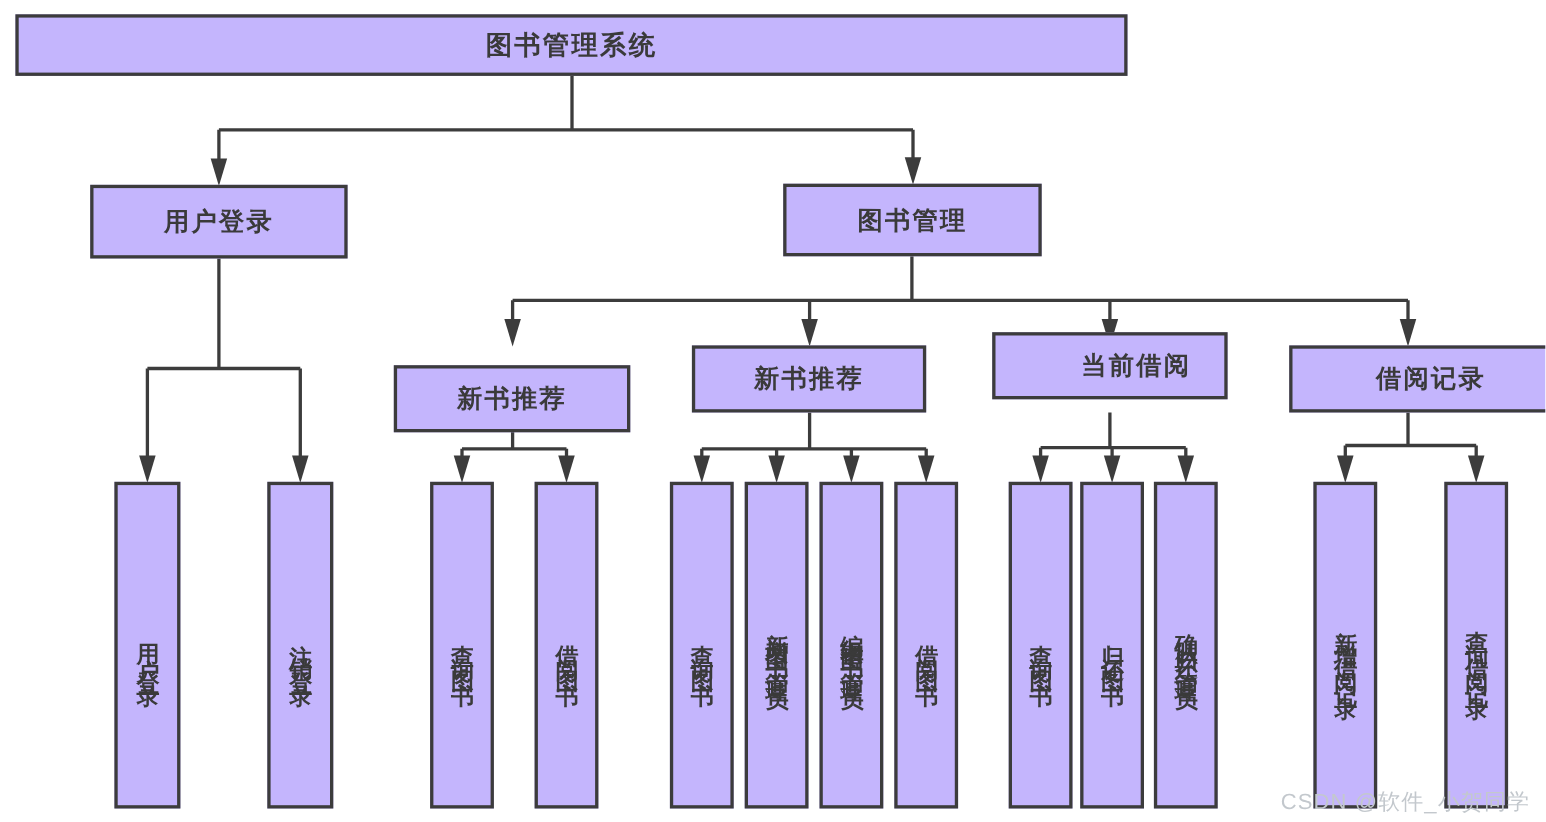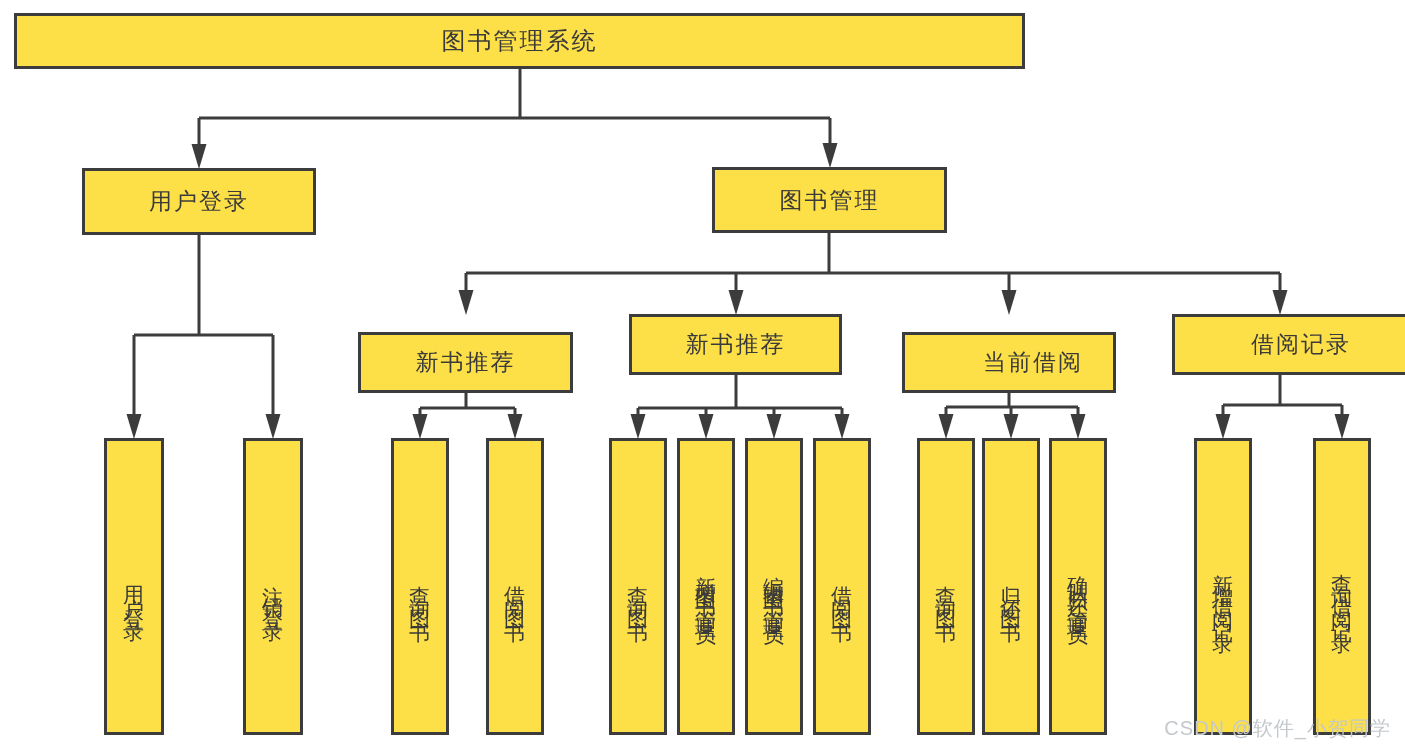--- a/index.html
+++ b/index.html
@@ -13,25 +13,26 @@
   }
   svg.connectors {
     position: absolute;
     left: 0; top: 0;
     width: 1405px; height: 747px;
   }
   .node {
     position: absolute;
     box-sizing: border-box;
     border: 3px solid #3c3c3c;
-    background: #fde047;
+    background: #c4b5fd;
     color: #3a3a3a;
     display: flex;
     align-items: center;
     justify-content: center;
+    font-weight: bold;
   }
   .h-node { font-size: 23px; letter-spacing: 2px; white-space: nowrap; }
   .root-node { font-size: 24px; }
   .leaf { font-size: 21px; }
   .leaf .vtext {
     writing-mode: vertical-rl;
     text-orientation: mixed;
     letter-spacing: 12px;
     line-height: 1;
     margin-bottom: -12px; 
@@ -98,21 +99,21 @@
     </g>
   </svg>
 
   <div class="node h-node root-node" style="left:14px; top:13px; width:1011px; height:56px;">图书管理系统</div>
 
   <div class="node h-node" style="left:82px; top:168px; width:234px; height:67px;">用户登录</div>
   <div class="node h-node" style="left:712px; top:167px; width:235px; height:66px;text-align:right;">图书管理</div>
 
   <div class="node h-node" style="left:358px; top:332px; width:215px; height:61px;">新书推荐</div>
   <div class="node h-node" style="left:629px; top:314px; width:213px; height:61px;">新书推荐</div>
-  <div class="node h-node" style="left:902px; top:332px; width:214px; height:61px;padding-left:48px;">当前借阅</div>
+  <div class="node h-node" style="left:902px; top:302px; width:214px; height:61px;padding-left:48px;">当前借阅</div>
   <div class="node h-node" style="left:1172px; top:314px; width:258px; height:61px;">借阅记录</div>
 
   <div class="node leaf" style="left:104px; top:438px; width:60px; height:297px;">
     <span class="vtext">用户登录</span>
   </div>
   <div class="node leaf" style="left:243px; top:438px; width:60px; height:297px;">
     <span class="vtext">注销登录</span>
   </div>
 
   <div class="node leaf" style="left:391px; top:438px; width:58px; height:297px;">

